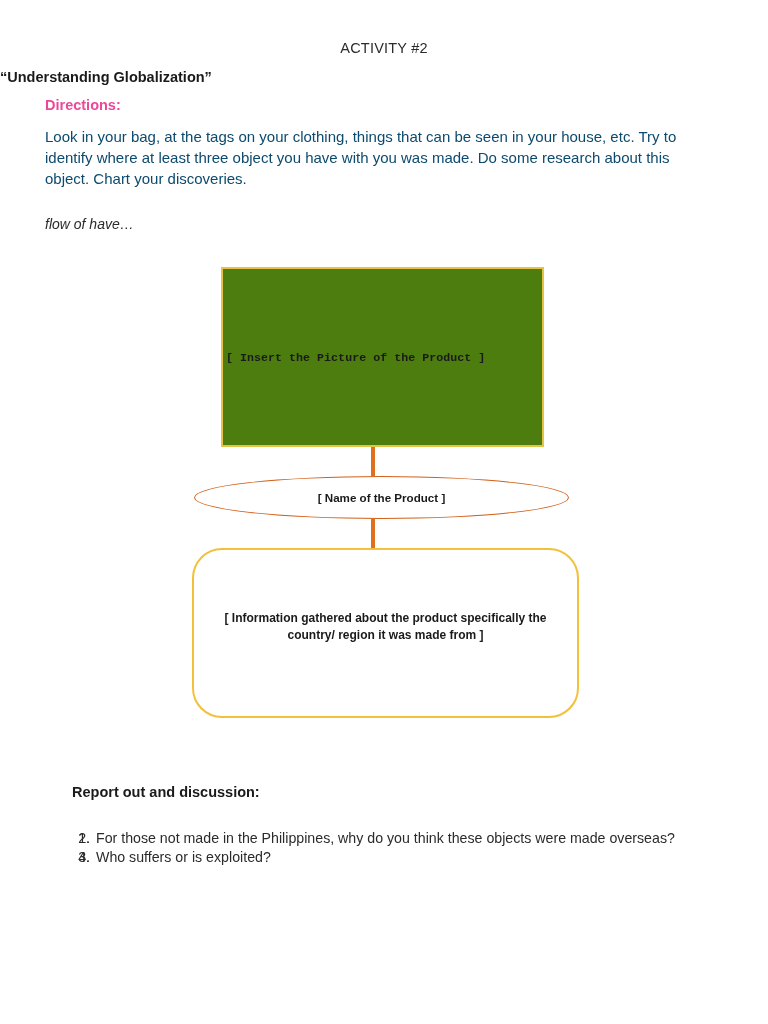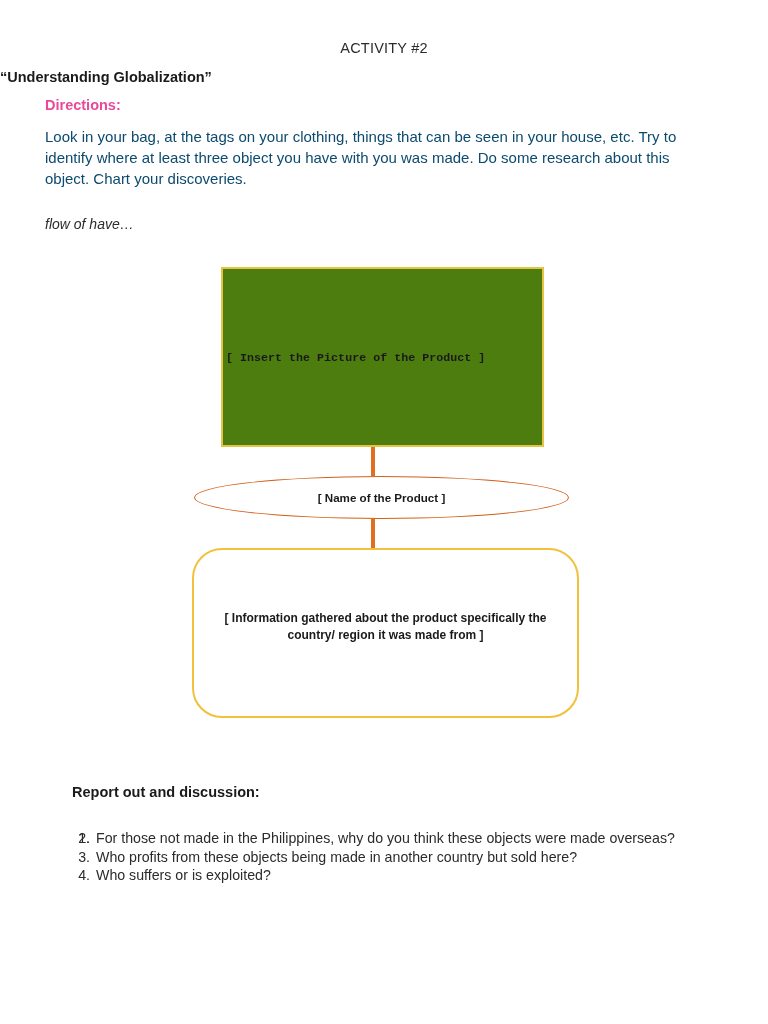--- a/index.html
+++ b/index.html
@@ -228,21 +228,20 @@
   <ol class="question-list">
     <li class="question-item">
       <span class="question-number">1.</span>
     </li>
     <li class="question-item">
       <span class="question-number">2.</span>
       <span>For those not made in the Philippines, why do you think these objects were made overseas?</span>
     </li>
     <li class="question-item">
       <span class="question-number">3.</span>
-      <span>Who profits from these objects being made in another country but sold here?</span>
     </li>
     <li class="question-item">
       <span class="question-number">4.</span>
       <span>Who suffers or is exploited?</span>
     </li>
   </ol>
 
 </div>
 
 </body></html>

